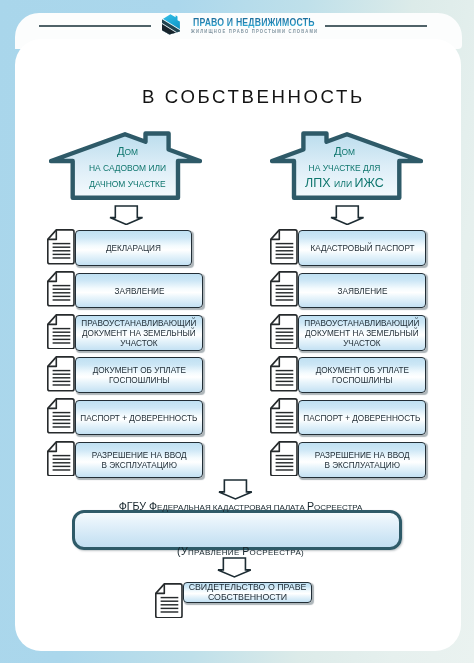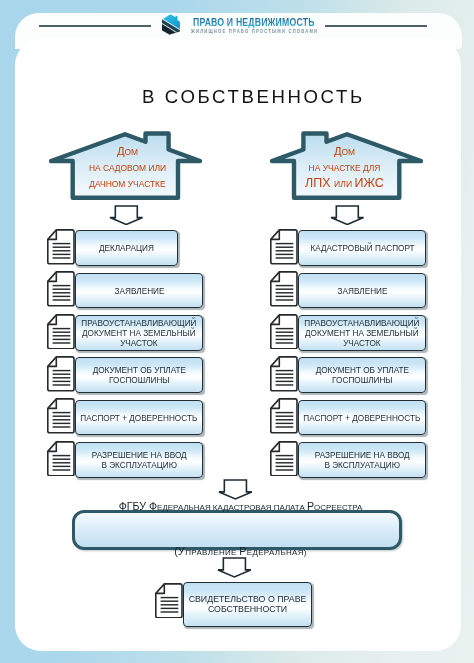--- a/index.html
+++ b/index.html
@@ -23,21 +23,21 @@
      background:linear-gradient(180deg,#1d6d9b 0%,#1f84b4 45%,#35b8dd 100%);
      -webkit-background-clip:text;background-clip:text;color:transparent;}
   .tagline{position:absolute;color:#7f939f;font-weight:bold;white-space:nowrap;}
 
   
   .title{position:absolute;color:#131313;white-space:nowrap;}
   .title span{display:inline-block;}
 
   
   .house{position:absolute;}
-  .house-txt{position:absolute;text-align:center;color:#c2410c;white-space:nowrap;}
+  .house-txt{position:absolute;text-align:center;color:#0f766e;white-space:nowrap;}
 
   
   .docicon{position:absolute;}
   .docbox{position:absolute;box-sizing:border-box;border:1.5px solid #222e36;
      border-radius:4px;
      background:linear-gradient(180deg,#bfe0f2 0%,#cde7f6 20%,#f4fbfe 44%,#ffffff 56%,#e7f4fb 72%,#c4e1f3 100%);
      display:flex;align-items:center;justify-content:center;text-align:center;
      color:#1d2a33;line-height:1.06;box-shadow:1.2px 1.2px 1px rgba(50,70,80,.4);}
 
   .sq{transform:scaleX(0.875);}
@@ -114,21 +114,21 @@
         </svg></div>
       <div class="docicon" style="left: 47.2px; top: 229px; width: 27.8px; height: 35.7px;"><svg width="27.8" height="35.7" viewBox="0 0 27.8 35.7">
           <path d="M 9.3 0.9 L 25.1 0.9 A 1.9 1.9 0 0 1 27 2.8 L 27 32.9 A 1.9 1.9 0 0 1 25.1 34.8 L 2.7 34.8 A 1.9 1.9 0 0 1 0.8 32.9 L 0.8 10.4 Z" fill="#ffffff" stroke="#262a2c" stroke-width="1.6" stroke-linejoin="round"></path>
           <path d="M 9.3 0.9 L 9.3 10.4 L 0.8 10.4" fill="none" stroke="#262a2c" stroke-width="1.6" stroke-linejoin="round"></path>
           <line x1="5.6" y1="14.6" x2="23.3" y2="14.6" stroke="#262a2c" stroke-width="1.45"></line>
           <line x1="5.6" y1="18.2" x2="23.3" y2="18.2" stroke="#262a2c" stroke-width="1.45"></line>
           <line x1="5.6" y1="21.8" x2="23.3" y2="21.8" stroke="#262a2c" stroke-width="1.45"></line>
           <line x1="5.6" y1="25.4" x2="23.3" y2="25.4" stroke="#262a2c" stroke-width="1.45"></line>
           <line x1="5.6" y1="29" x2="23.3" y2="29" stroke="#262a2c" stroke-width="1.45"></line>
         </svg></div>
-      <div class="docbox" style="left: 75.1px; top: 230.4px; width: 103px; height: 35.6px; font-size: 9.4px;">
+      <div class="docbox" style="left: 75.1px; top: 230.4px; width: 117px; height: 35.6px; font-size: 9.4px;">
         <div class="sq">ДЕКЛАРАЦИЯ</div>
       </div>
       <div class="docicon" style="left: 47.2px; top: 271.33px; width: 27.8px; height: 35.7px;"><svg width="27.8" height="35.7" viewBox="0 0 27.8 35.7">
           <path d="M 9.3 0.9 L 25.1 0.9 A 1.9 1.9 0 0 1 27 2.8 L 27 32.9 A 1.9 1.9 0 0 1 25.1 34.8 L 2.7 34.8 A 1.9 1.9 0 0 1 0.8 32.9 L 0.8 10.4 Z" fill="#ffffff" stroke="#262a2c" stroke-width="1.6" stroke-linejoin="round"></path>
           <path d="M 9.3 0.9 L 9.3 10.4 L 0.8 10.4" fill="none" stroke="#262a2c" stroke-width="1.6" stroke-linejoin="round"></path>
           <line x1="5.6" y1="14.6" x2="23.3" y2="14.6" stroke="#262a2c" stroke-width="1.45"></line>
           <line x1="5.6" y1="18.2" x2="23.3" y2="18.2" stroke="#262a2c" stroke-width="1.45"></line>
           <line x1="5.6" y1="21.8" x2="23.3" y2="21.8" stroke="#262a2c" stroke-width="1.45"></line>
           <line x1="5.6" y1="25.4" x2="23.3" y2="25.4" stroke="#262a2c" stroke-width="1.45"></line>
           <line x1="5.6" y1="29" x2="23.3" y2="29" stroke="#262a2c" stroke-width="1.45"></line>
@@ -272,31 +272,31 @@
           <line x1="5.6" y1="29" x2="23.3" y2="29" stroke="#262a2c" stroke-width="1.45"></line>
         </svg></div>
       <div class="docbox" style="left: 297.9px; top: 442.05px; width: 128.3px; height: 35.6px; font-size: 9.4px;">
         <div class="sq">РАЗРЕШЕНИЕ&nbsp;НА&nbsp;ВВОД<br>В&nbsp;ЭКСПЛУАТАЦИЮ</div>
       </div>
       <div class="arrow" style="left: 218.4px; top: 478.8px; width: 34.8px; height: 21px;"><svg width="34.8" height="21" viewBox="0 0 34.8 21">
           <path d="M 6.350999999999999 1 L 28.448999999999998 1 L 28.448999999999998 12.915 L 33.8 12.915 L 17.4 20 L 1 12.915 L 6.350999999999999 12.915 Z" fill="#ffffff" stroke="#1d2c33" stroke-width="1.6" stroke-linejoin="miter"></path>
         </svg></div>
       <div class="authority" style="left: 72.3px; top: 509.5px; width: 329.5px; height: 40px;">
         <div style="font-size:10.65px;line-height:10px;"><span class="scu">ФГБУ&nbsp;Ф</span><span class="scl" style="font-size:0.75em">ЕДЕРАЛЬНАЯ&nbsp;КАДАСТРОВАЯ&nbsp;ПАЛАТА&nbsp;</span><span class="scu">Р</span><span class="scl" style="font-size:0.75em">ОСРЕЕСТРА</span></div>
-        <div style="font-size:10.65px;line-height:10px;margin-top:4.5px;letter-spacing:0.35px;"><span class="scu">(У</span><span class="scl" style="font-size:0.75em">ПРАВЛЕНИЕ&nbsp;</span><span class="scu">Р</span><span class="scl" style="font-size:0.75em">ЕДЕРАЛЬНАЯ)</span></div>
+        <div style="font-size:10.65px;line-height:10px;margin-top:4.5px;letter-spacing:0.35px;"><span class="scu">(У</span><span class="scl" style="font-size:0.75em">ПРАВЛЕНИЕ&nbsp;</span><span class="scu">Р</span><span class="scl" style="font-size:0.75em">ОСРЕЕСТРА)</span></div>
       </div>
       <div class="arrow" style="left: 216.5px; top: 557px; width: 34.8px; height: 21px;"><svg width="34.8" height="21" viewBox="0 0 34.8 21">
           <path d="M 6.350999999999999 1 L 28.448999999999998 1 L 28.448999999999998 12.915 L 33.8 12.915 L 17.4 20 L 1 12.915 L 6.350999999999999 12.915 Z" fill="#ffffff" stroke="#1d2c33" stroke-width="1.6" stroke-linejoin="miter"></path>
         </svg></div>
       <div class="docicon" style="left: 155px; top: 582.5px; width: 27.8px; height: 35.7px;"><svg width="27.8" height="35.7" viewBox="0 0 27.8 35.7">
           <path d="M 9.3 0.9 L 25.1 0.9 A 1.9 1.9 0 0 1 27 2.8 L 27 32.9 A 1.9 1.9 0 0 1 25.1 34.8 L 2.7 34.8 A 1.9 1.9 0 0 1 0.8 32.9 L 0.8 10.4 Z" fill="#ffffff" stroke="#262a2c" stroke-width="1.6" stroke-linejoin="round"></path>
           <path d="M 9.3 0.9 L 9.3 10.4 L 0.8 10.4" fill="none" stroke="#262a2c" stroke-width="1.6" stroke-linejoin="round"></path>
           <line x1="5.6" y1="14.6" x2="23.3" y2="14.6" stroke="#262a2c" stroke-width="1.45"></line>
           <line x1="5.6" y1="18.2" x2="23.3" y2="18.2" stroke="#262a2c" stroke-width="1.45"></line>
           <line x1="5.6" y1="21.8" x2="23.3" y2="21.8" stroke="#262a2c" stroke-width="1.45"></line>
           <line x1="5.6" y1="25.4" x2="23.3" y2="25.4" stroke="#262a2c" stroke-width="1.45"></line>
           <line x1="5.6" y1="29" x2="23.3" y2="29" stroke="#262a2c" stroke-width="1.45"></line>
         </svg></div>
-      <div class="docbox" style="left: 183px; top: 582px; width: 129px; height: 45px; font-size: 8.8px;">
+      <div class="docbox" style="left: 183px; top: 582px; width: 129px; height: 21px; font-size: 8.8px;">
         <div>СВИДЕТЕЛЬСТВО&nbsp;О&nbsp;ПРАВЕ<br>СОБСТВЕННОСТИ</div>
       </div>
     </div>
 </div>
 
 </body></html>

